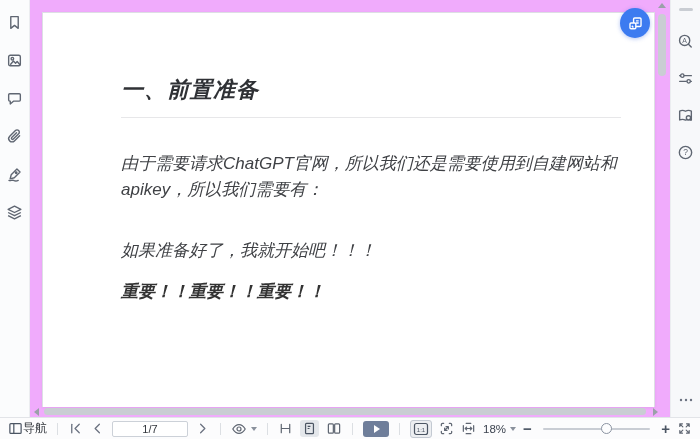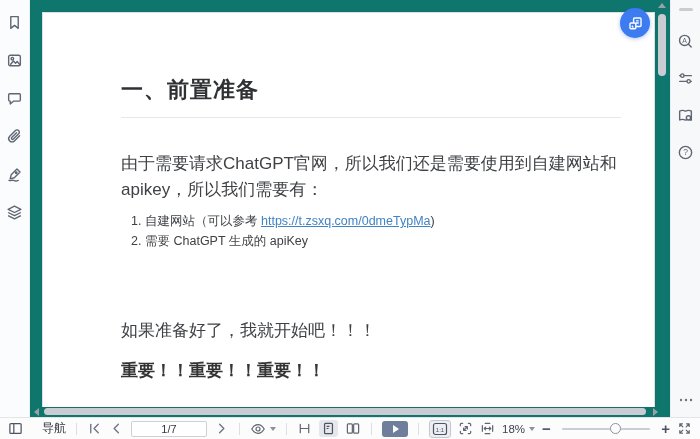--- a/index.html
+++ b/index.html
@@ -25,38 +25,38 @@
     background:#f7f8fa; border-left:1px solid #ebedf0;
     display:flex; flex-direction:column; align-items:center;
     padding-top:8px; gap:20px; z-index:3;
   }
   .rs-handle { width:14px; height:3px; border-radius:2px; background:#c9cdd3; margin-bottom:2px; }
   .rs-more { margin-top:auto; margin-bottom:14px; letter-spacing:1px; color:#6b7280; font-size:10px; }
 
   
   .doc-area {
     position:absolute; left:30px; right:30px; top:0; bottom:22px;
-    background:#0f766e; overflow:hidden;
+    background:#f0abfc; overflow:hidden;font-style:italic;
   }
   .page {
     position:absolute; left:12px; top:12px; width:613px; bottom:10px;
     background:#ffffff; border:1px solid #dddfe4; border-bottom:none;
     box-shadow:0 1px 3px rgba(0,0,0,.06);
     padding:0 33px 0 78px;
   }
   .doc-h1 {
     margin-top:62px; font-size:22px; font-weight:bold; color:#2f3135;
     letter-spacing:1px; padding-bottom:12px; border-bottom:1px solid #e7e7e9;
   }
   .doc-p { font-size:17px; line-height:1.5; color:#3f4145; }
   .p1 { margin-top:33px; }
   .doc-ol { margin-top:9px; padding-left:24px; font-size:12.5px; color:#3f4145; }
   .doc-ol li { line-height:1.62; }
   .p2 { margin-top:32px; }
-  .p3 { margin-top:66px; }
+  .p3 { margin-top:36px; }
   .p4 { margin-top:15px; font-weight:bold; color:#333; }
   a.doc-link { color:#4183c4; text-decoration:underline; cursor:pointer; }
 
   
   .float-btn {
     position:absolute; right:50px; top:8px; width:30px; height:30px;
     border-radius:50%; background:#3c7bf0; z-index:5;
     display:flex; align-items:center; justify-content:center;
     box-shadow:0 1px 4px rgba(40,90,220,.35); cursor:pointer;
   }
@@ -90,21 +90,21 @@
   }
 
   
   .bottom-bar {
     position:absolute; left:0; right:0; bottom:0; height:22px;
     background:#fcfcfd; border-top:1px solid #e2e4e8;
     display:flex; align-items:center; padding:0 8px; gap:7px; z-index:6;
     font-size:12px; color:#3d4450;
   }
   .sep { width:1px; height:12px; background:#dcdfe3; margin:0 3px; }
-  .nav-group { display:flex; align-items:center; gap:19px; cursor:pointer; }
+  .nav-group { display:flex; align-items:center; gap:0; cursor:pointer; }
   .nav-label { font-size:12px; color:#33373d; }
   .page-input {
     width:76px; height:16px; border:1px solid #ccd1d8; border-radius:2px;
     background:#fff; font-size:11px; text-align:center; color:#33373d; outline:none;
     font-family:"Liberation Sans","DejaVu Sans",sans-serif;
   }
   .toggle-active { background:#e4e7eb; border-radius:3px; padding:1px 2px; }
   .toggle-active-bordered { background:#eceef1; border:1px solid #c3c9d2; border-radius:3px; padding:1px 2px; }
   .play-btn {
     width:26px; height:16px; background:#6f7e9a; border-radius:3px;
@@ -200,24 +200,20 @@
         <circle cx="8" cy="3" r="1.2"></circle>
         <circle cx="13" cy="3" r="1.2"></circle>
       </svg>
   </div>
 </div>
 
 <div class="doc-area">
   <div class="page">
     <h1 class="doc-h1">一、前置准备</h1>
     <p class="doc-p p1">由于需要请求ChatGPT官网，所以我们还是需要使用到自建网站和 apikey，所以我们需要有：</p>
-    <ol class="doc-ol">
-      <li><span>自建网站（可以参考 </span><a class="doc-link">https://t.zsxq.com/0dmeTypMa</a><span>)</span></li>
-      <li>需要 ChatGPT 生成的 apiKey</li>
-    </ol>
     <p class="doc-p p3">如果准备好了，我就开始吧！！！</p>
     <p class="doc-p p4">重要！！重要！！重要！！</p>
 
   </div>
 
   <div class="vscroll">
     <div class="up-arrow"></div>
     <div class="thumb"></div>
   </div>
   <div class="hscroll">

